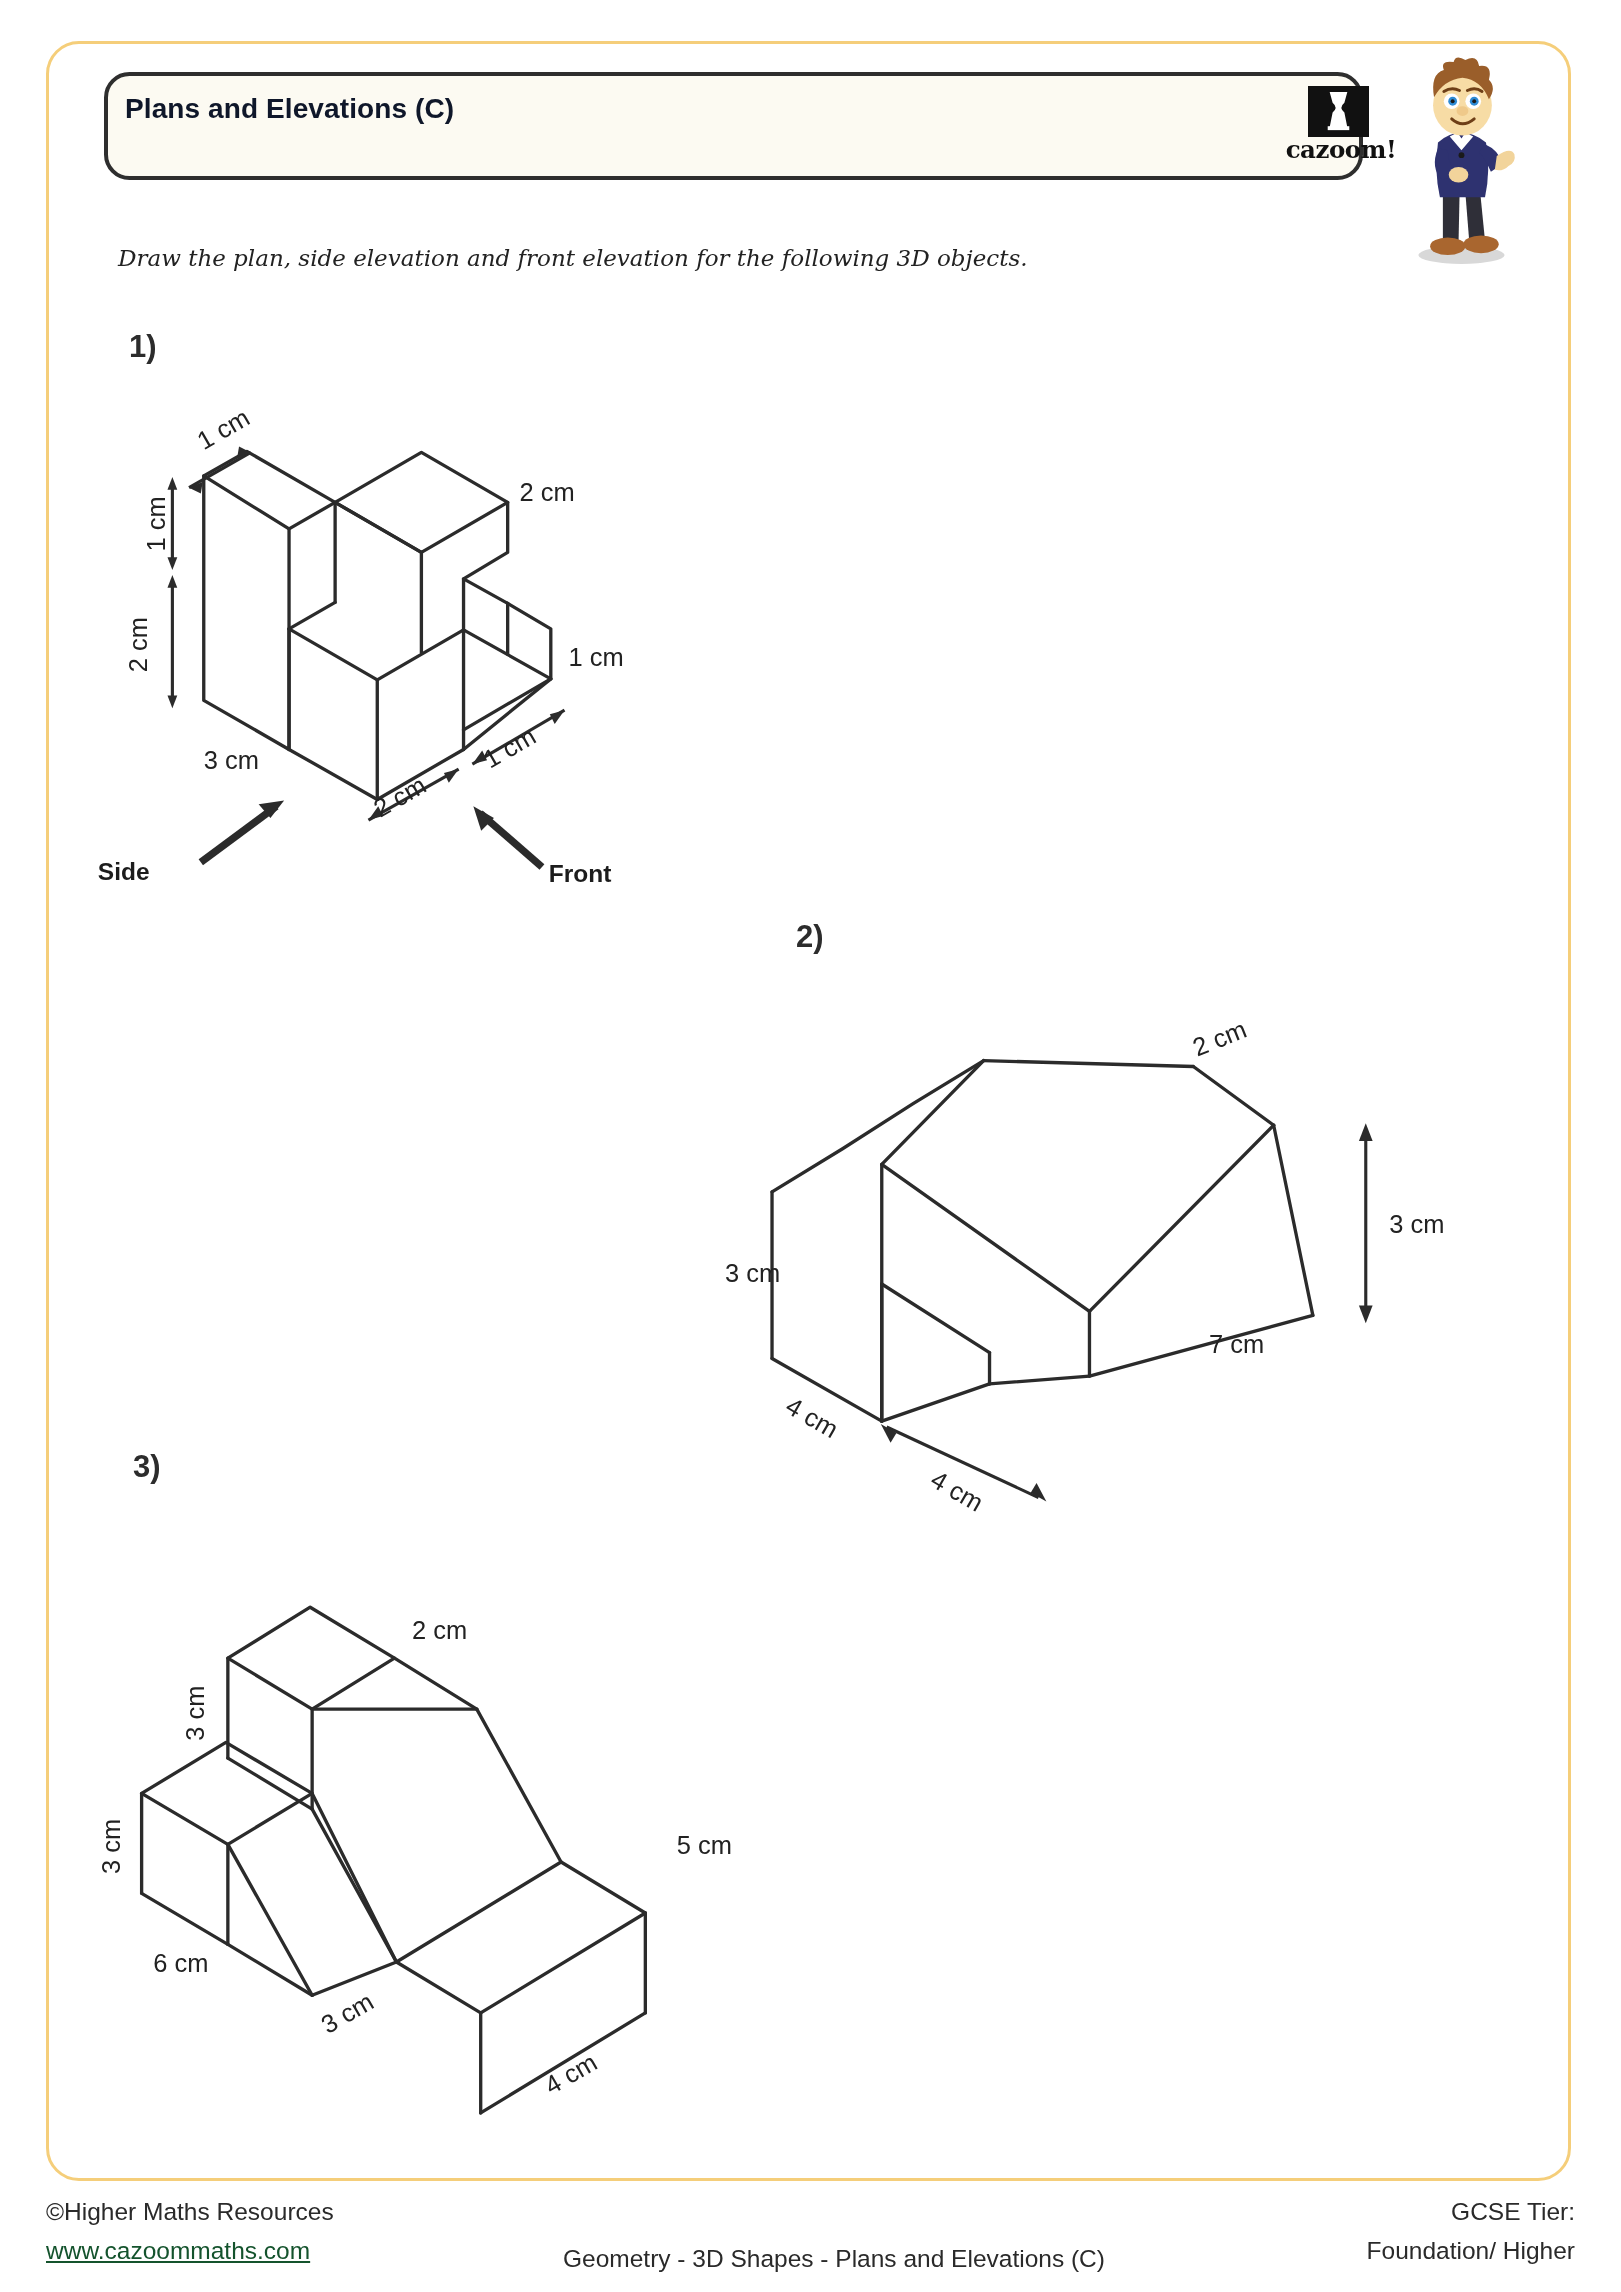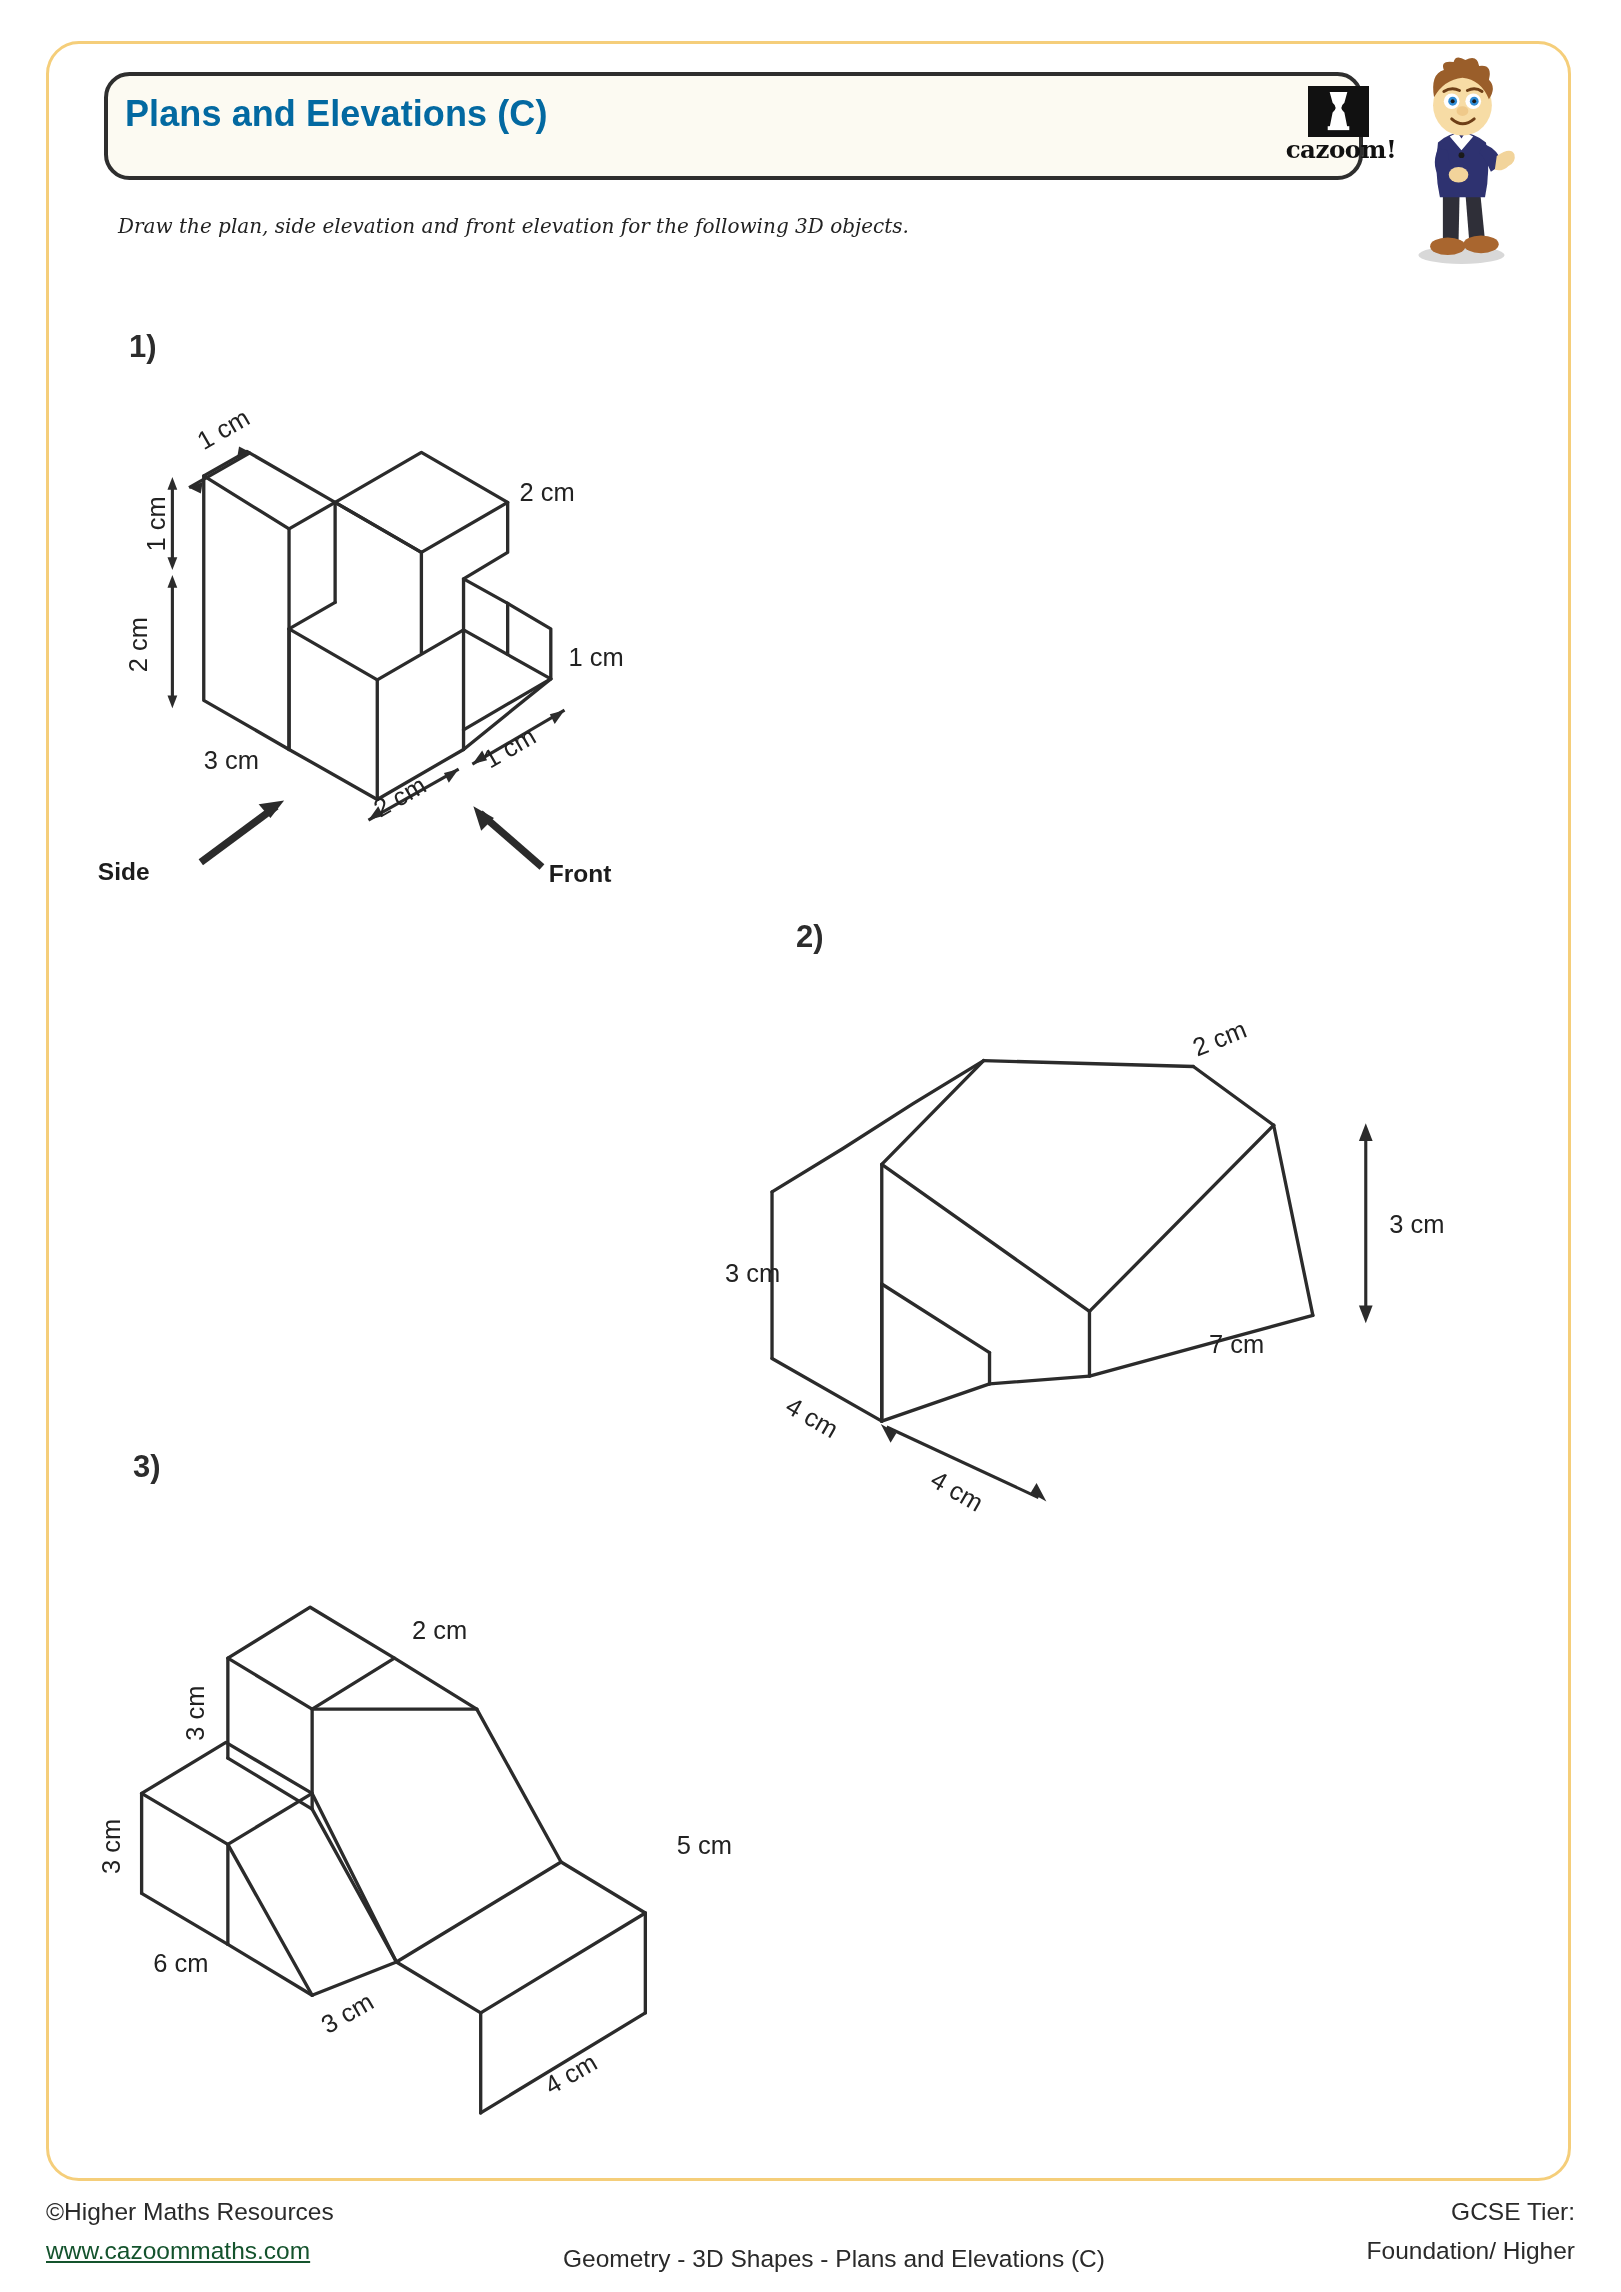--- a/index.html
+++ b/index.html
@@ -37,23 +37,23 @@
     height: 108px;
     border: 4.9px solid #2E2E2E;
     border-radius: 25.5px;
     background: #FCFAF2;
     box-sizing: border-box;
   }
   #page-title {
     position: absolute;
     left: 125px;
     top: 93px;
-    font-size: 36px;
+    font-size: 28px;
     font-weight: bold;
-    color: #0369a1;
+    color: #0f172a;
     letter-spacing: 0.1px;
     white-space: nowrap;
   }
 
   
   #logo-wrap {
     position: absolute;
     left: 1281px;
     top: 86px;
     width: 120px;
@@ -86,24 +86,24 @@
     left: 1387px;
     top: 54px;
     width: 147px;
     height: 216px;
   }
 
   
   #instruction {
     position: absolute;
     left: 118px;
-    top: 214px;
+    top: 245px;
     font-family: "DejaVu Serif", serif;
     font-style: italic;
-    font-size: 20px;
+    font-size: 23px;
     color: #222222;
     white-space: nowrap;
   }
 
   
   .qnum {
     position: absolute;
     font-size: 31px;
     font-weight: bold;
     color: #2C2C2C;

